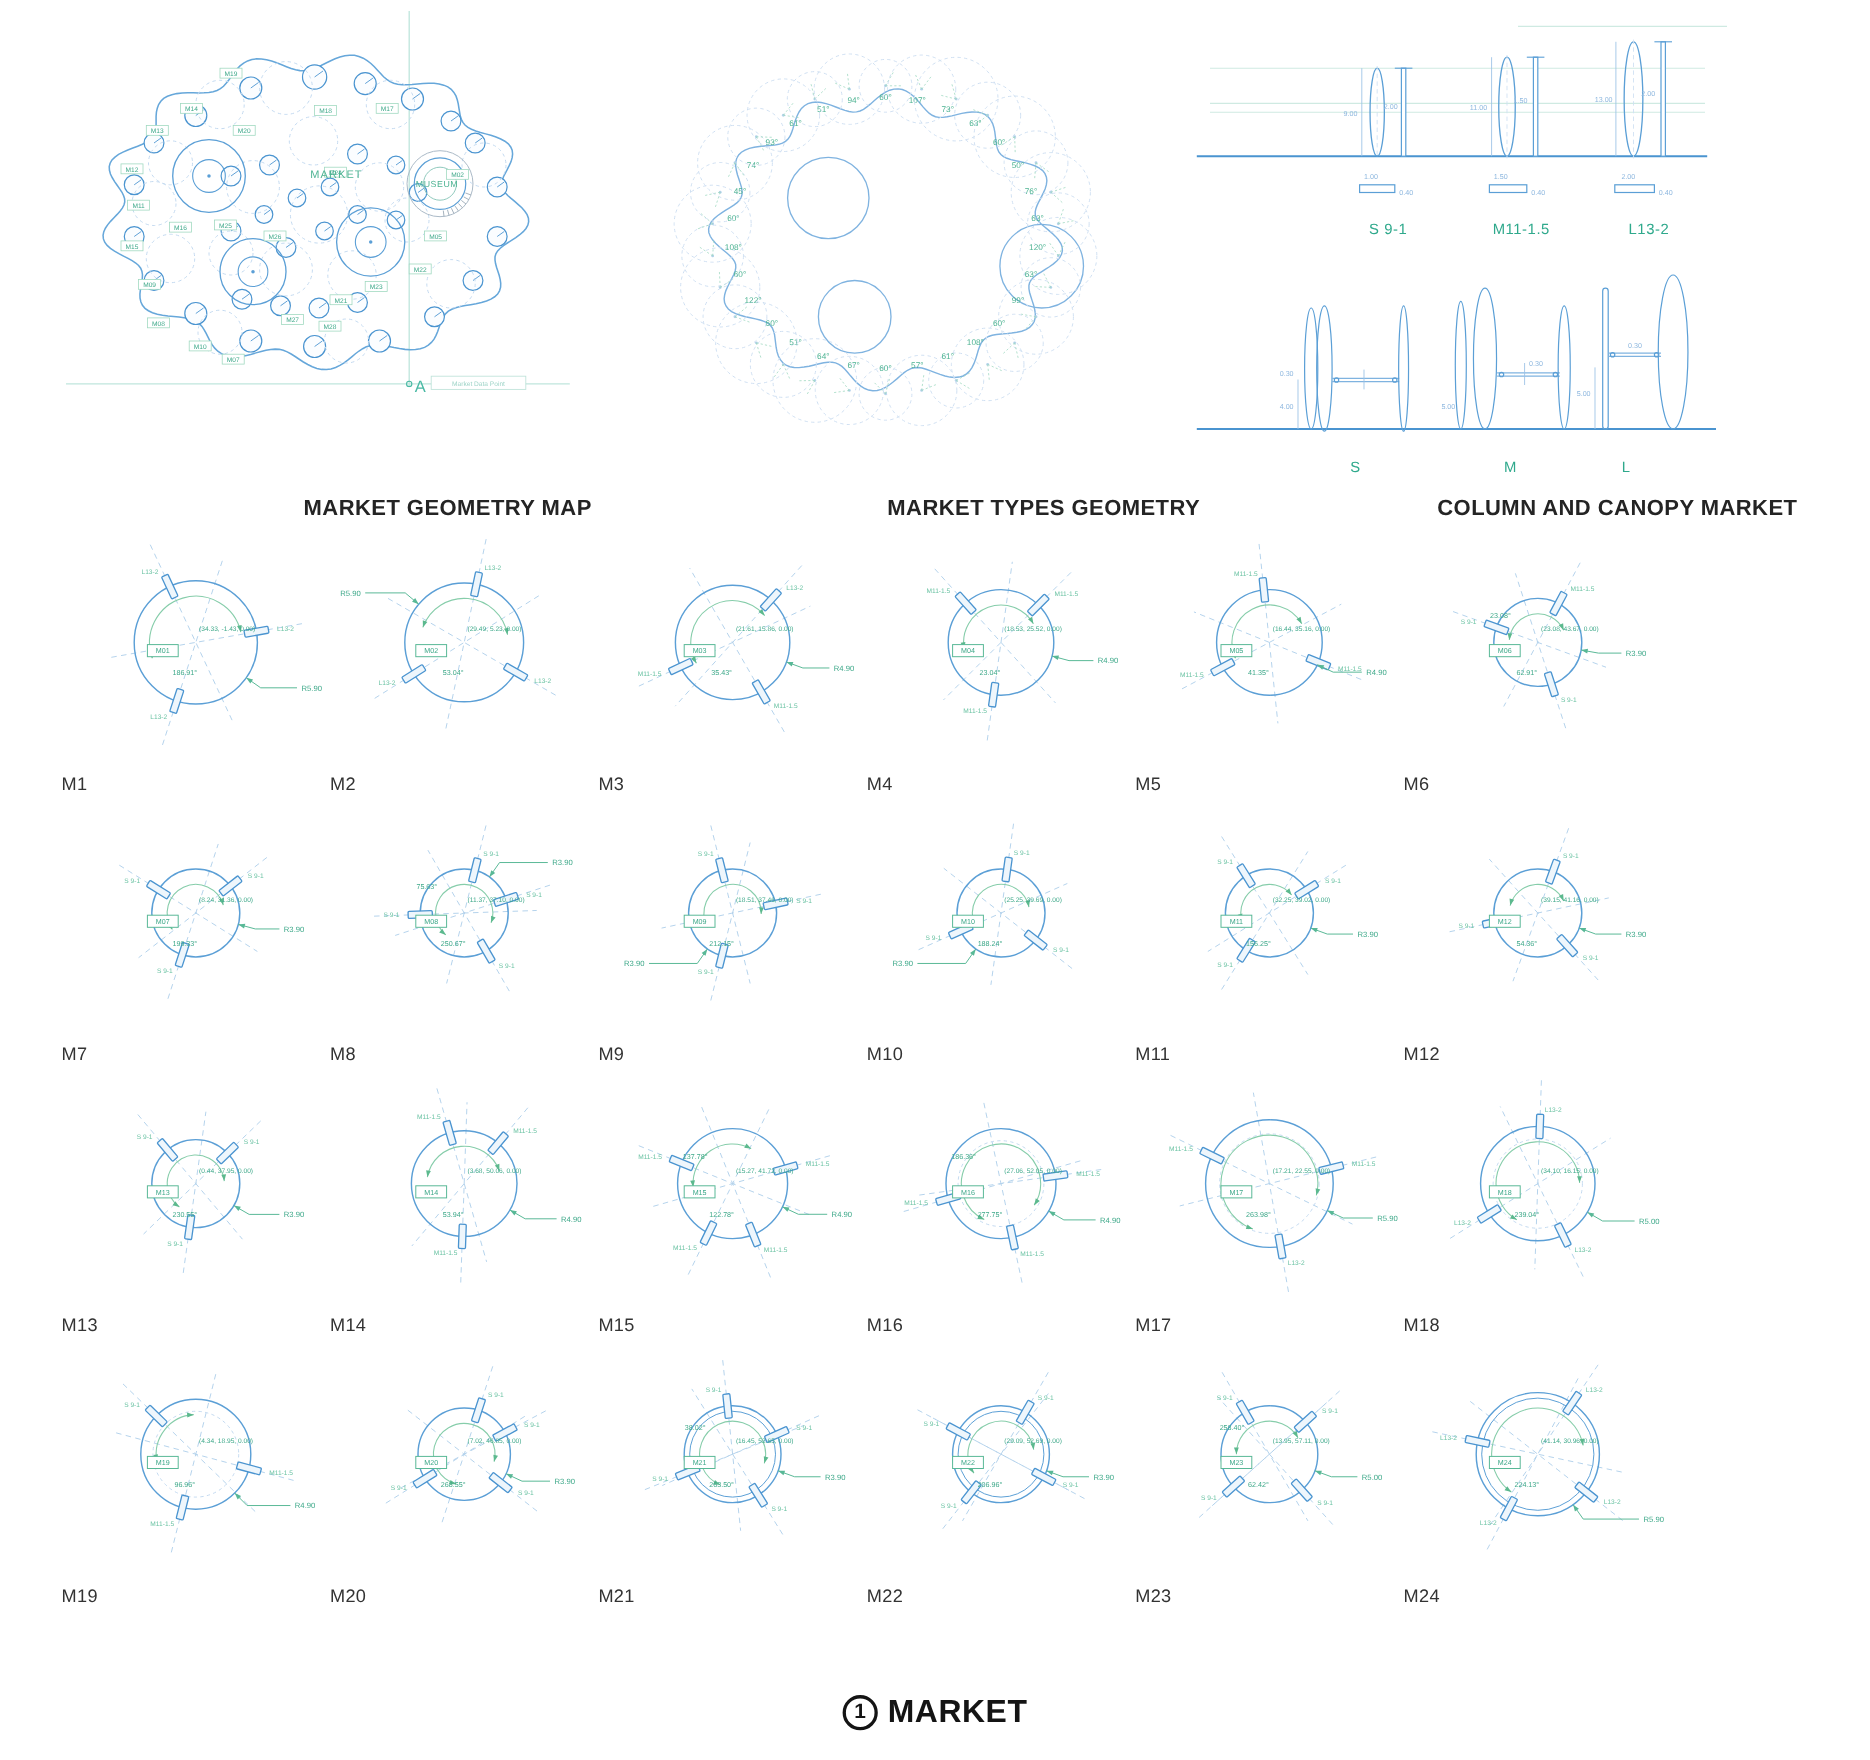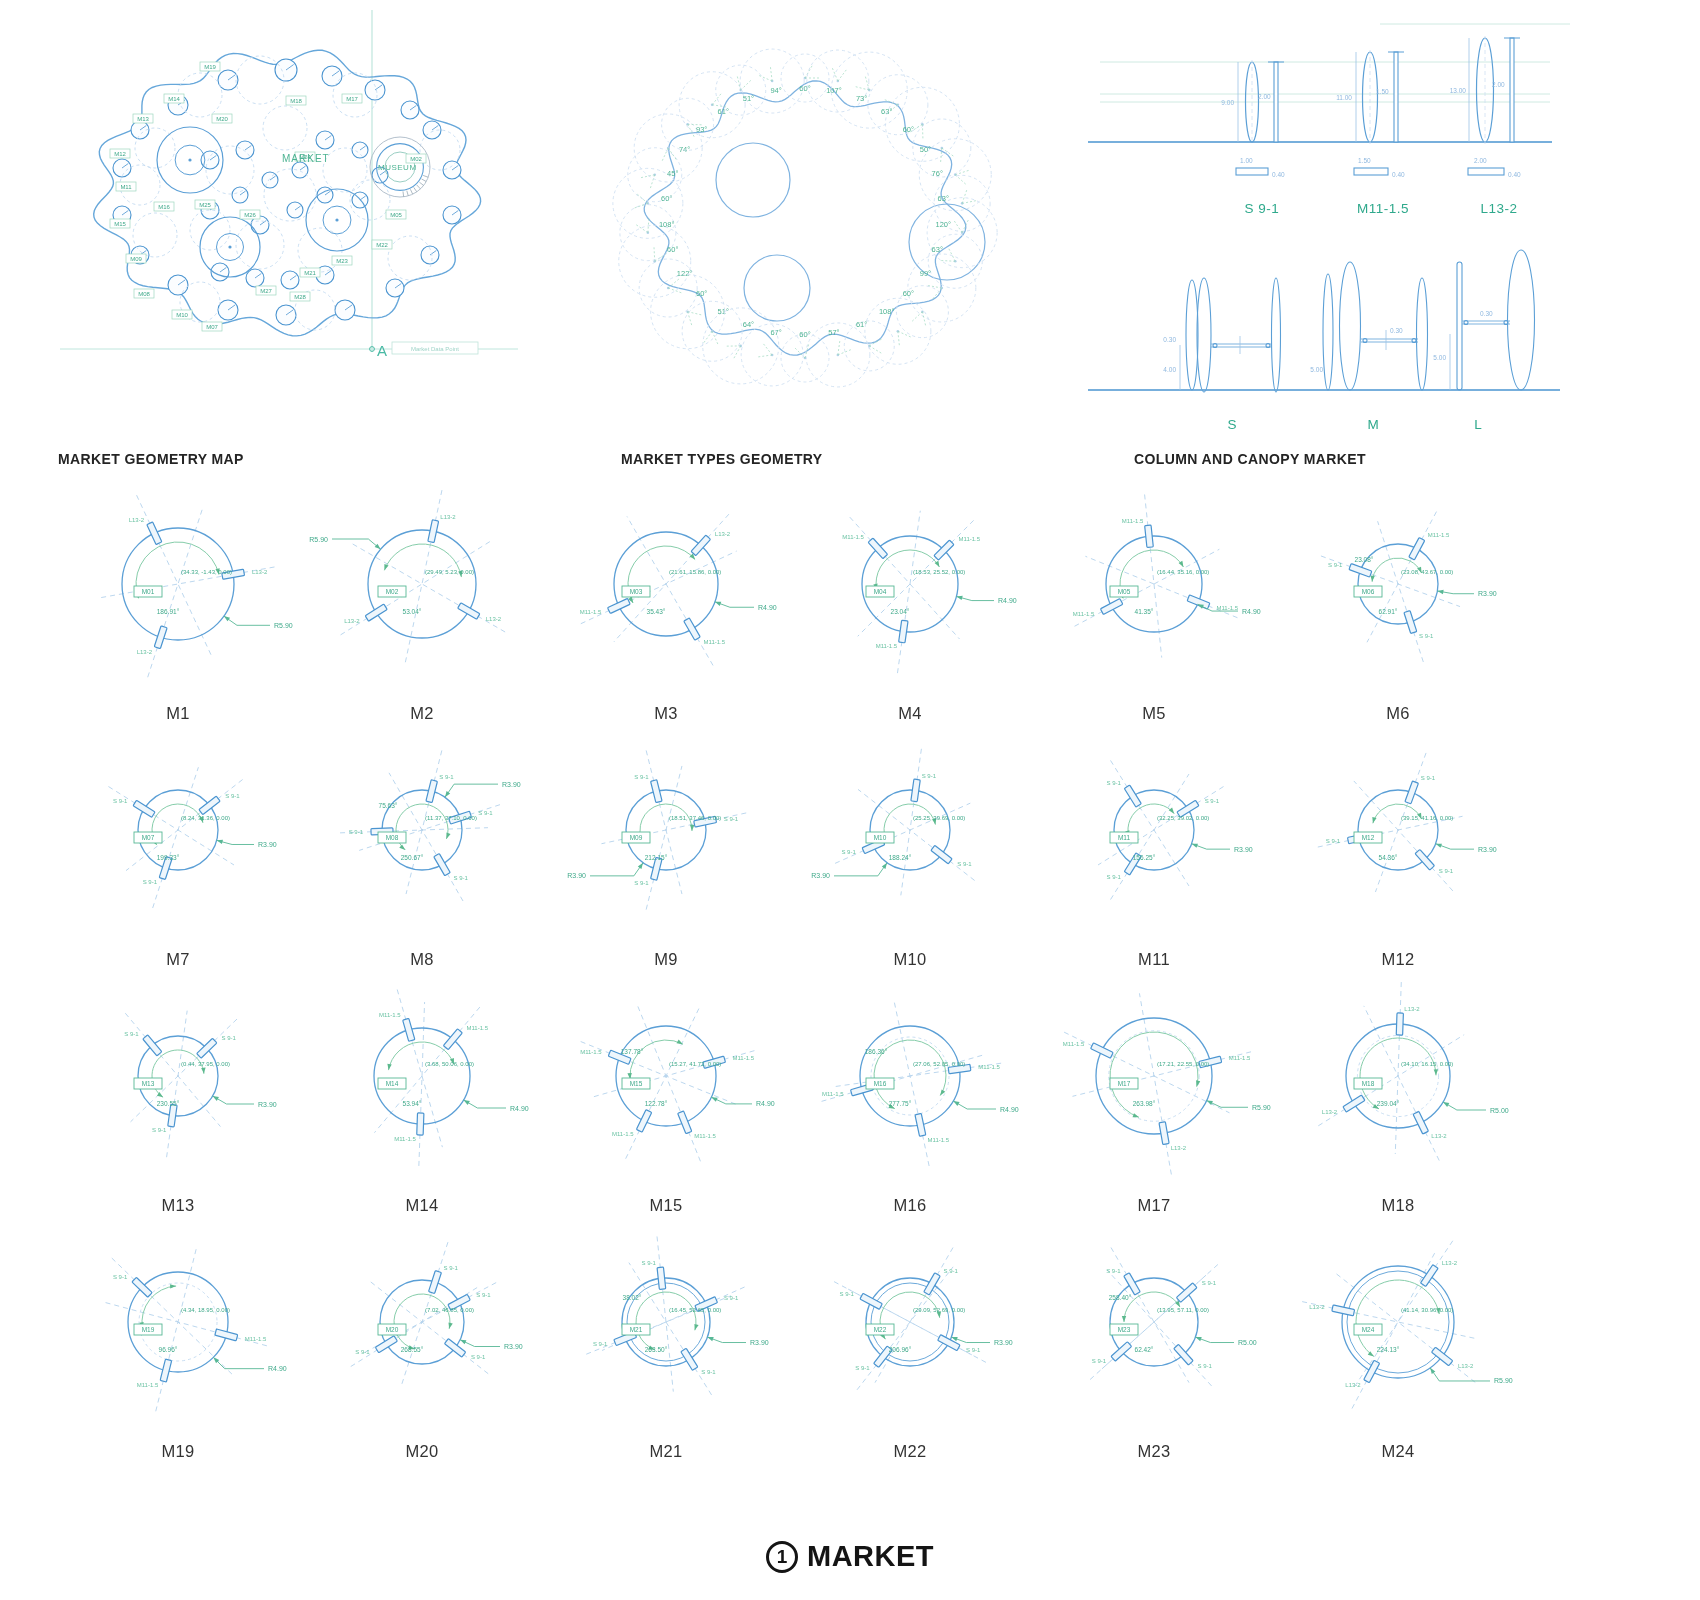--- a/index.html
+++ b/index.html
@@ -1,26 +1,26 @@
 <!DOCTYPE html>
 <html><head>
 <meta charset="utf-8">
 <style>
   html,body{margin:0;padding:0;background:#fff;}
   .sheet{position:relative;width:1700px;height:1600px;background:#fff;overflow:hidden;
          font-family:"Liberation Sans",sans-serif;}
   svg{position:absolute;overflow:visible;}
-  .panel-title{position:absolute;top:451px;text-align:left;font-size:14px;font-weight:700;
+  .panel-title{position:absolute;top:451px;text-align:right;font-size:20px;font-weight:700;
                color:#242424;letter-spacing:.4px;}
   #title-p1{left:58px;width:480px;}
   #title-p2{left:621px;width:470px;}
   #title-p3{left:1134px;width:500px;}
   #modules-grid{position:absolute;left:56px;top:492px;display:grid;
                 grid-template-columns:repeat(6,244px);grid-auto-rows:246px;}
-  .module-cell{display:flex;flex-direction:column;align-items:center;}
+  .module-cell{display:flex;flex-direction:column;}
   .module-cell svg{position:static;}
   .module-label{margin-top:14px;font-size:16.5px;font-weight:500;color:#333;letter-spacing:.3px;}
   .footer{position:absolute;top:1540px;left:0;width:1700px;display:flex;
           justify-content:center;align-items:center;gap:9px;}
   .callout{width:26px;height:26px;border:3px solid #141414;border-radius:50%;display:flex;
            align-items:center;justify-content:center;font-weight:700;font-size:19px;color:#141414;}
   .sheet-title{font-size:29px;font-weight:800;color:#141414;letter-spacing:.5px;}
   text{font-family:"Liberation Sans",sans-serif;}
 </style>
 </head>

